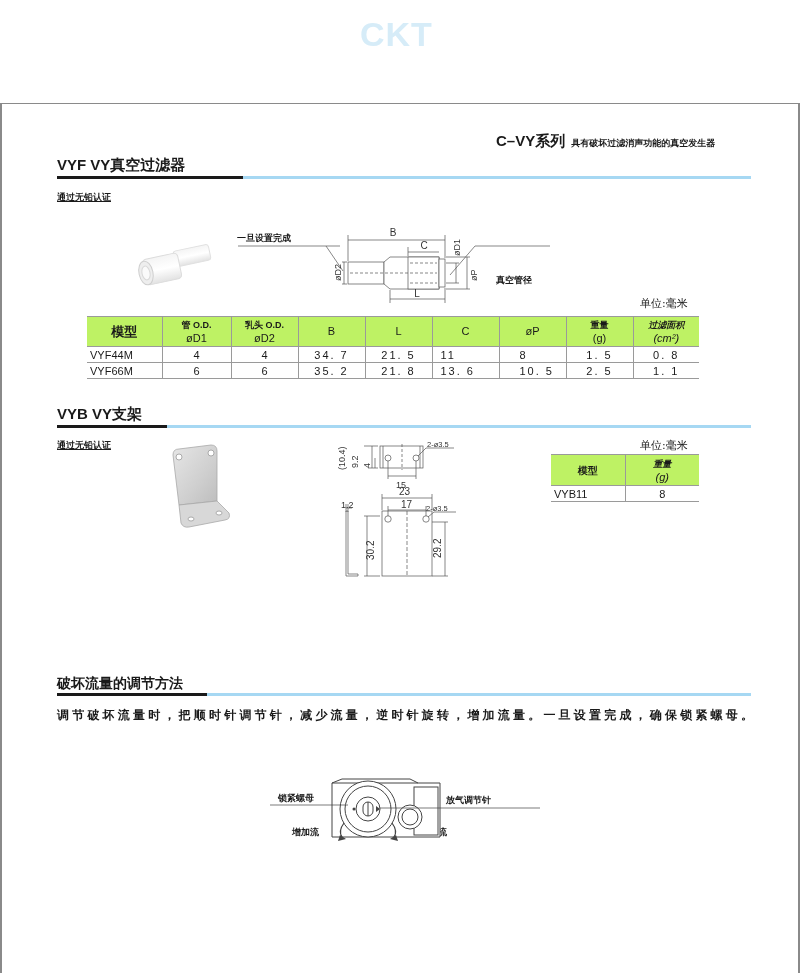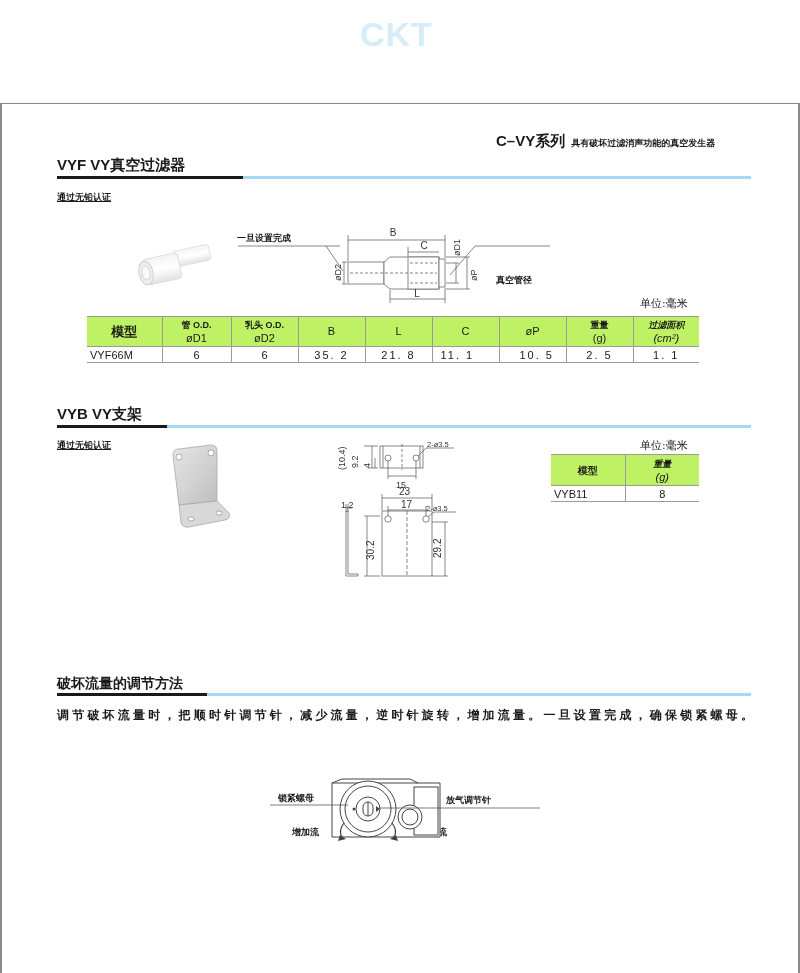--- a/index.html
+++ b/index.html
@@ -138,26 +138,37 @@
       <th>B</th>
       <th>L</th>
       <th>C</th>
       <th>øP</th>
       <th><span class="cn-small">重量</span><br><span>(g)</span></th>
       <th><span class="cn-small">过滤面积</span><br><span>(cm²)</span></th>
     </tr>
   </thead>
   <tbody>
     <tr>
+      <td>VYF44M</td>
+      <td>4</td>
+      <td>4</td>
+      <td class="wide">34. 7</td>
+      <td class="wide">21. 5</td>
+      <td class="wide" style="text-align:left;padding-left:8px;">11</td>
+      <td class="wide" style="text-align:left;padding-left:20px;">8</td>
+      <td class="wide">1. 5</td>
+      <td class="wide">0. 8</td>
+    </tr>
+    <tr>
       <td>VYF66M</td>
       <td>6</td>
       <td>6</td>
       <td class="wide">35. 2</td>
       <td class="wide">21. 8</td>
-      <td class="wide" style="text-align:left;padding-left:8px;">11. 1</td>
+      <td class="wide" style="text-align:left;padding-left:8px;">13. 6</td>
       <td class="wide" style="text-align:left;padding-left:20px;">10. 5</td>
       <td class="wide">2. 5</td>
       <td class="wide">1. 1</td>
     </tr>
   </tbody>
 </table>
 
 <div class="sec-head" style="top:405px;">VYB VY支架</div>
 <div class="sec-rule" style="top:425px; width:694px;">
     <div class="dark" style="width:110px;"></div>

